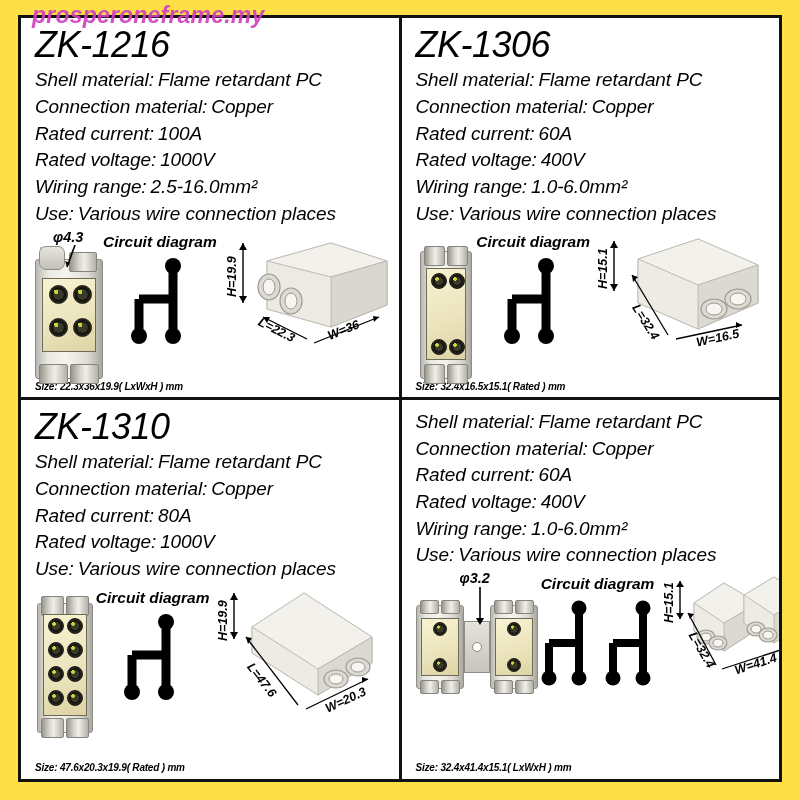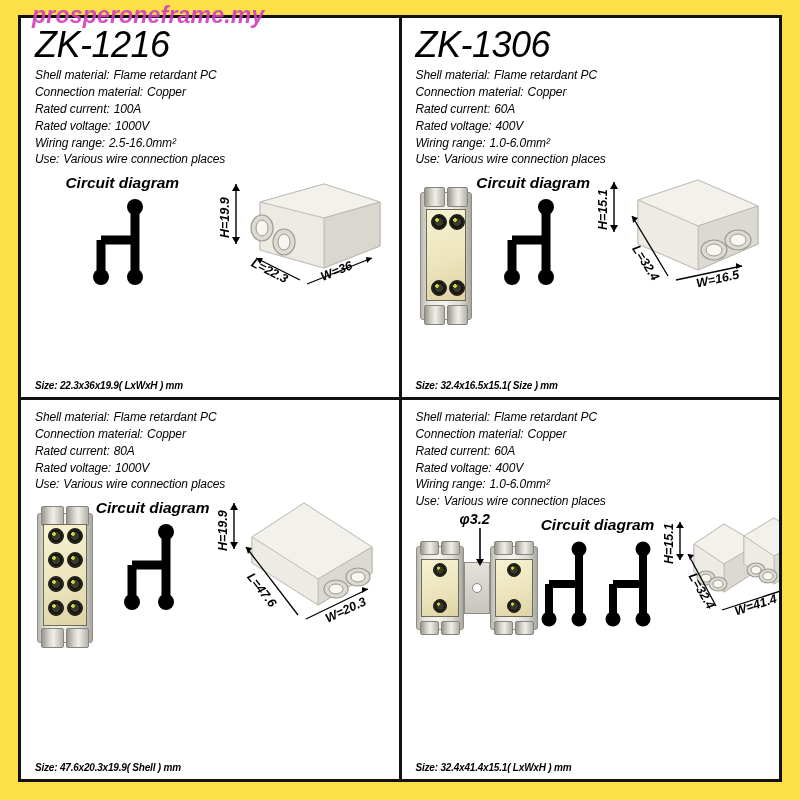--- a/index.html
+++ b/index.html
@@ -55,21 +55,21 @@
     font-size: 36px;
     font-weight: 400;
     letter-spacing: -0.5px;
     color: #000;
     line-height: 1.06;
     margin-bottom: 2px;
   }
 
   .specs { margin-top: 1px; }
   .spec-line {
-    font-size: 12px;
+    font-size: 19px;
     line-height: 1.405;
     color: #000;
     white-space: nowrap;
     letter-spacing: -0.1px;
   }
   .spec-line .val { margin-left: 4px; }
 
   .figures {
     position: relative;
     flex: 1;
@@ -219,20 +219,44 @@
         <div class="spec-line"><span>Shell material:</span><span class="val">Flame retardant PC</span></div>
         <div class="spec-line"><span>Connection material:</span><span class="val">Copper</span></div>
         <div class="spec-line"><span>Rated current:</span><span class="val">100A</span></div>
         <div class="spec-line"><span>Rated voltage:</span><span class="val">1000V</span></div>
         <div class="spec-line"><span>Wiring range:</span><span class="val">2.5-16.0mm²</span></div>
         <div class="spec-line"><span>Use:</span><span class="val">Various wire connection places</span></div>
       </div>
 
       <div class="figures">
 
+        <div class="photo-wrap">
+          <div class="hole-callout">φ4.3</div>
+          <svg class="callout-line" width="40" height="30" style="top:14px;left:26px;">
+            <path d="M14 0 L6 22" stroke="#000" stroke-width="1.6" fill="none"></path>
+            <path d="M6 22 l-2 -6 l5 2 z" fill="#000"></path>
+          </svg>
+
+          <div class="block" style="width:68px;height:120px;margin-top:12px;">
+            <div class="tab" style="width:26px;height:24px;top:-14px;left:3px;"></div>
+            <div class="tubes" style="top:-8px;">
+              <div class="tube" style="flex:0 0 28px;margin-left:30px;"></div>
+            </div>
+            <div class="face" style="top:18px;left:6px;right:6px;bottom:26px;grid-template-columns:1fr 1fr;grid-template-rows:1fr 1fr;gap:5px;padding:6px;">
+              <div class="screw" style="width:19px;height:19px;"></div>
+              <div class="screw" style="width:19px;height:19px;"></div>
+              <div class="screw" style="width:19px;height:19px;"></div>
+              <div class="screw" style="width:19px;height:19px;"></div>
+            </div>
+            <div class="tubes" style="bottom:-6px;">
+              <div class="tube"></div>
+                <div class="tube"></div>
+            </div>
+          </div>
+        </div>
 
         <div class="circuit-wrap">
           <div class="circuit-title">Circuit diagram</div>
           <svg class="circuit-svg" width="78" height="88" viewBox="0 0 78 88">
             <g stroke="#000" stroke-width="9" fill="none" stroke-linecap="butt">
               <line x1="52" y1="8" x2="52" y2="80"></line>
               <line x1="18" y1="42" x2="52" y2="42"></line>
               <line x1="18" y1="42" x2="18" y2="80"></line>
             </g>
             <circle cx="52" cy="9" r="8" fill="#000"></circle>
@@ -342,24 +366,25 @@
               <path d="M40 44 l6 2 l-5 5 z" fill="#000" stroke="none"></path>
               <line x1="84" y1="108" x2="150" y2="94"></line>
               <path d="M150 94 l-6 -3 l0 6 z" fill="#000" stroke="none"></path>
             </g>
           </svg>
           <div class="dim-l" style="left:34px;top:84px;transform:rotate(58deg);">L=32.4</div>
           <div class="dim-w" style="left:104px;top:100px;transform:rotate(-12deg);">W=16.5</div>
         </div>
       </div>
 
-      <div class="size-line"><span>Size:</span> <span>32.4x16.5x15.1( Size ) mm</span></div>
+      <div class="size-line"><span>Size:</span> <span>32.4x16.5x15.1( Rated ) mm</span></div>
     </div>
 
     <div class="cell">
+      <div class="model">ZK-1310</div>
       <div class="specs">
         <div class="spec-line"><span>Shell material:</span><span class="val">Flame retardant PC</span></div>
         <div class="spec-line"><span>Connection material:</span><span class="val">Copper</span></div>
         <div class="spec-line"><span>Rated current:</span><span class="val">80A</span></div>
         <div class="spec-line"><span>Rated voltage:</span><span class="val">1000V</span></div>
         <div class="spec-line"><span>Use:</span><span class="val">Various wire connection places</span></div>
       </div>
 
       <div class="figures">
         <div class="photo-wrap">
@@ -420,21 +445,21 @@
               <path d="M34 50 l6 1 l-4 6 z" fill="#000" stroke="none"></path>
               <line x1="94" y1="122" x2="156" y2="92"></line>
               <path d="M156 92 l-6 -2 l0 6 z" fill="#000" stroke="none"></path>
             </g>
           </svg>
           <div class="dim-l" style="left:30px;top:86px;transform:rotate(52deg);">L=47.6</div>
           <div class="dim-w" style="left:112px;top:106px;transform:rotate(-25deg);">W=20.3</div>
         </div>
       </div>
 
-      <div class="size-line"><span>Size:</span> <span>47.6x20.3x19.9( Shell ) mm</span></div>
+      <div class="size-line"><span>Size:</span> <span>47.6x20.3x19.9( Rated ) mm</span></div>
     </div>
 
     <div class="cell">
       <div class="specs">
         <div class="spec-line"><span>Shell material:</span><span class="val">Flame retardant PC</span></div>
         <div class="spec-line"><span>Connection material:</span><span class="val">Copper</span></div>
         <div class="spec-line"><span>Rated current:</span><span class="val">60A</span></div>
         <div class="spec-line"><span>Rated voltage:</span><span class="val">400V</span></div>
         <div class="spec-line"><span>Wiring range:</span><span class="val">1.0-6.0mm²</span></div>
         <div class="spec-line"><span>Use:</span><span class="val">Various wire connection places</span></div>

